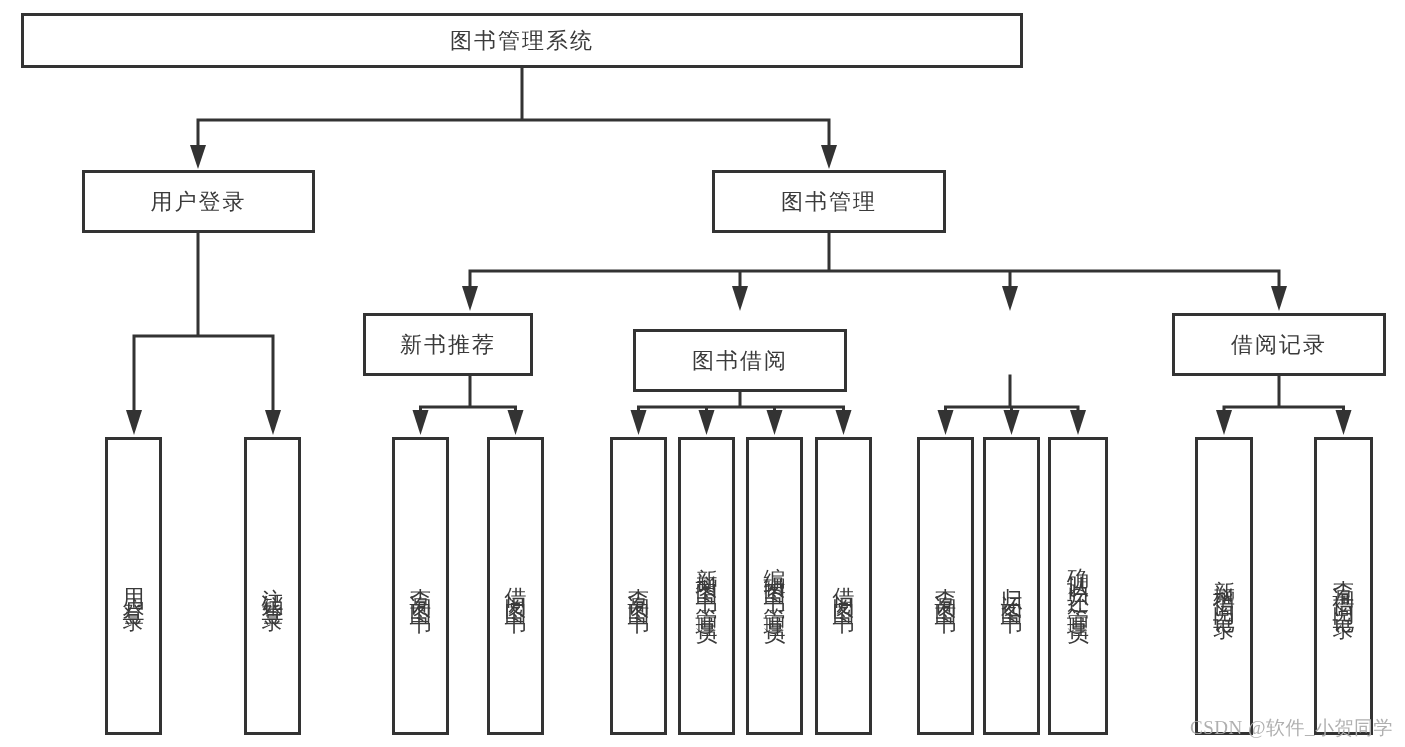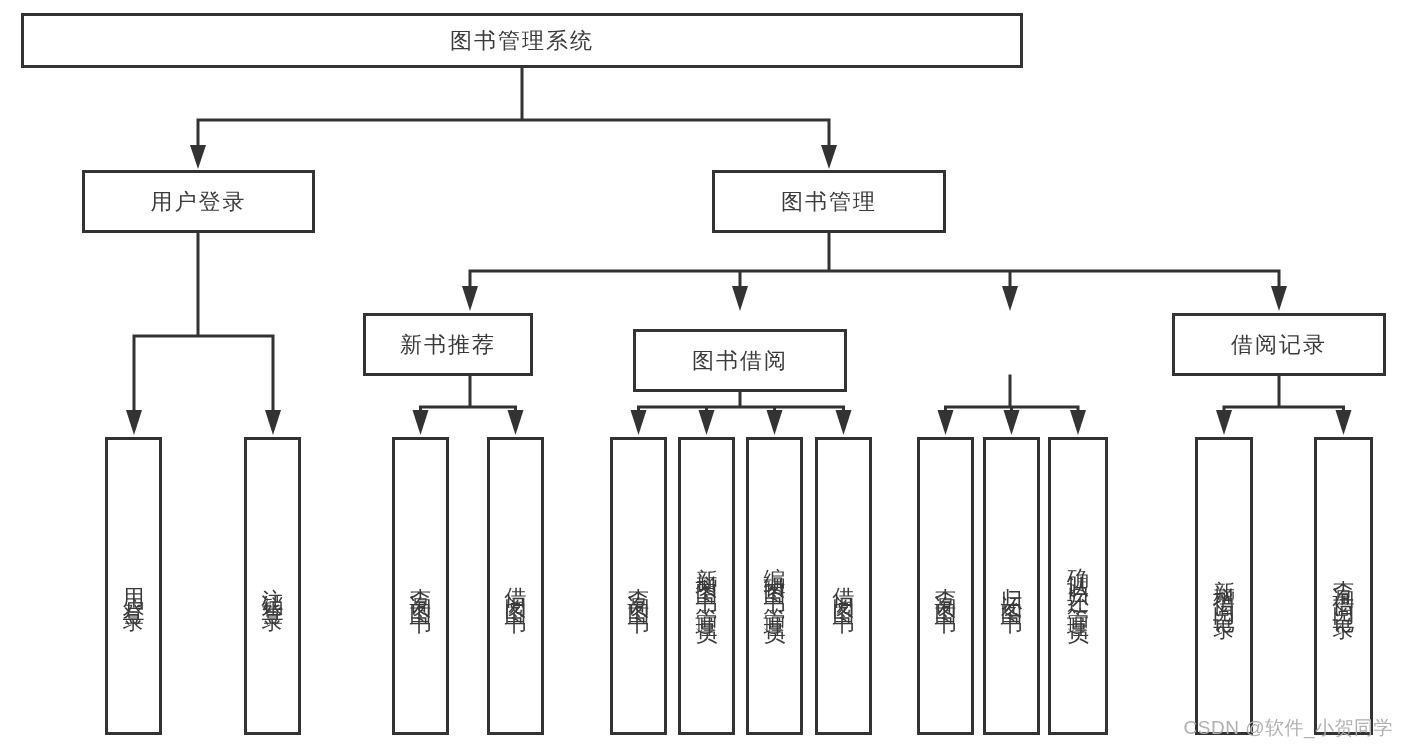--- a/index.html
+++ b/index.html
@@ -58,20 +58,21 @@
   }
   .watermark {
     position: absolute;
     right: 12px;
     bottom: 6px;
     z-index: 5;
     font-size: 19px;
     color: var(--watermark);
     letter-spacing: 0.5px;
     white-space: nowrap;
+    font-family: Liberation Serif, serif;
   }
 </style>
 </head>
 <body>
 
 <div class="canvas">
 
   <svg class="connector" viewBox="0 0 1405 747" xmlns="http://www.w3.org/2000/svg" aria-hidden="true">
 
     <path d="M522 68 V 120 M198 120 H 829 M198 120 V 146 M829 120 V 146"></path>

